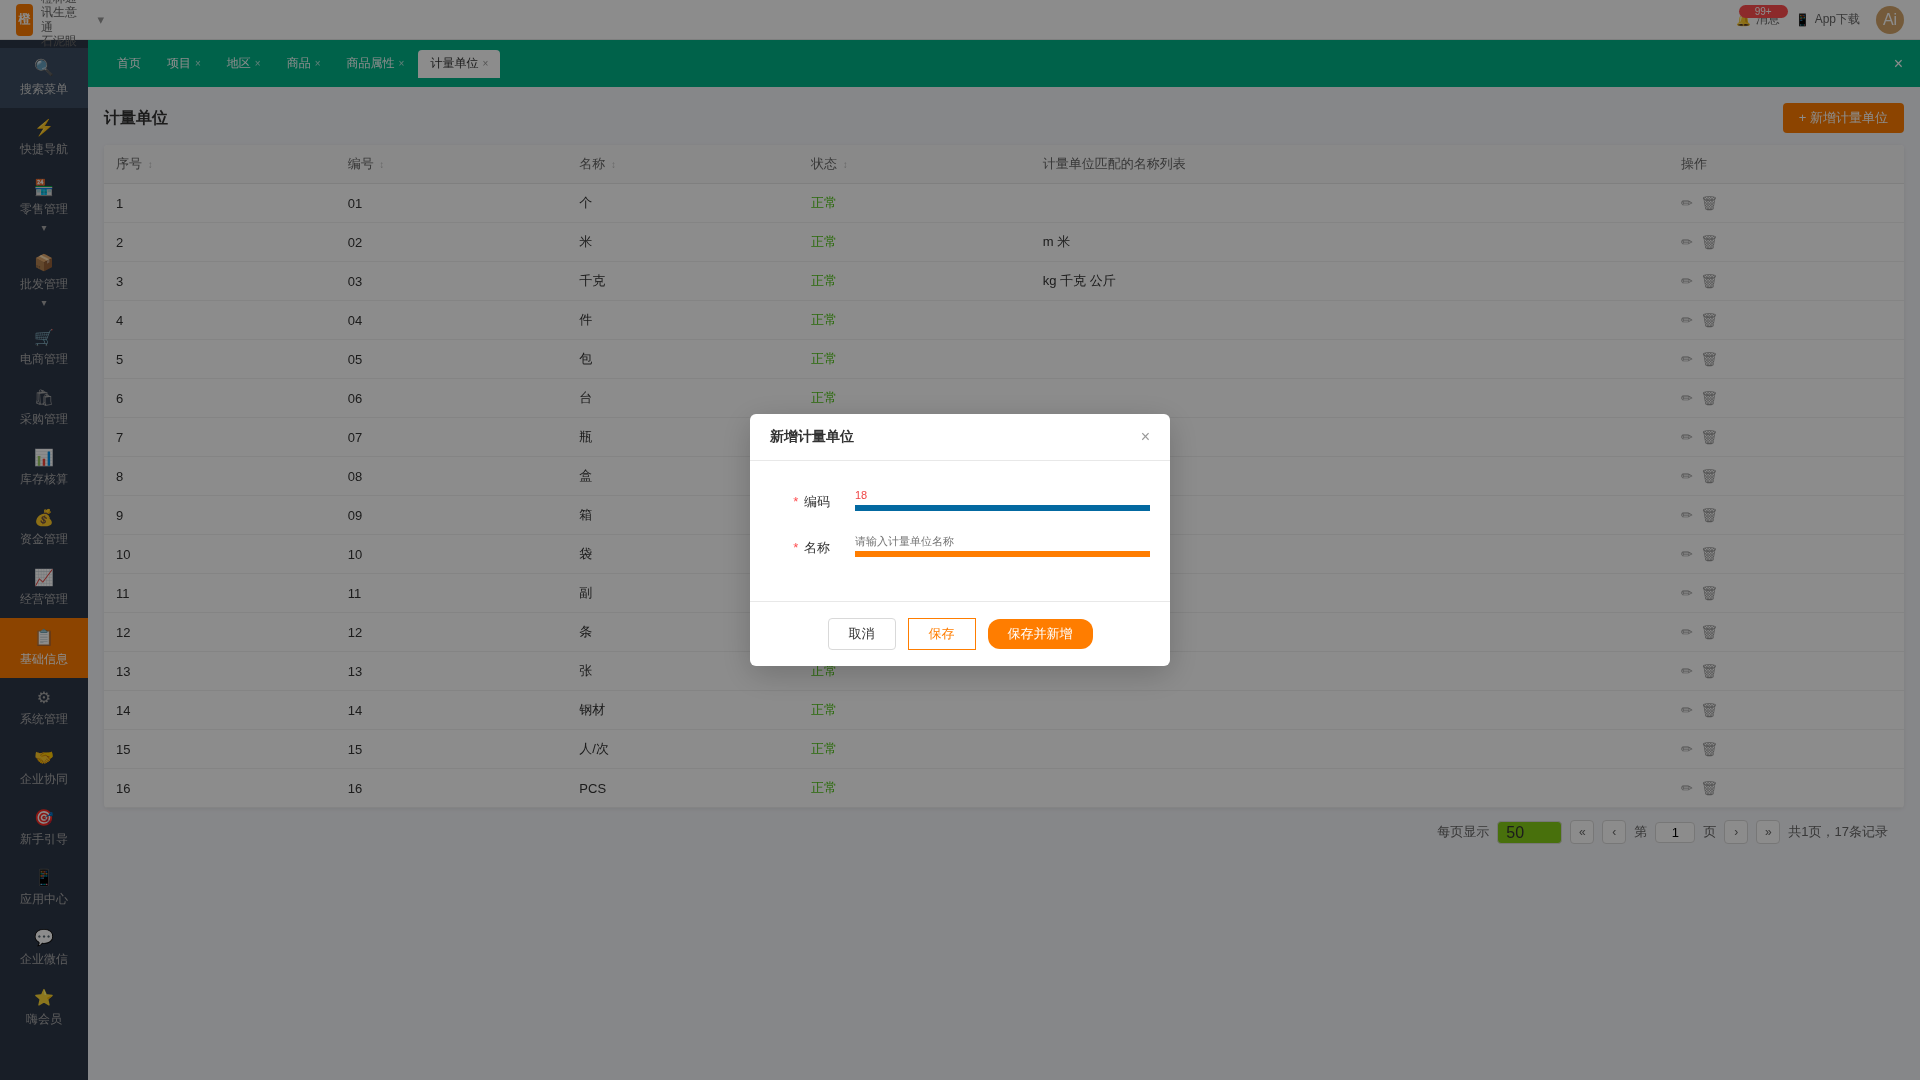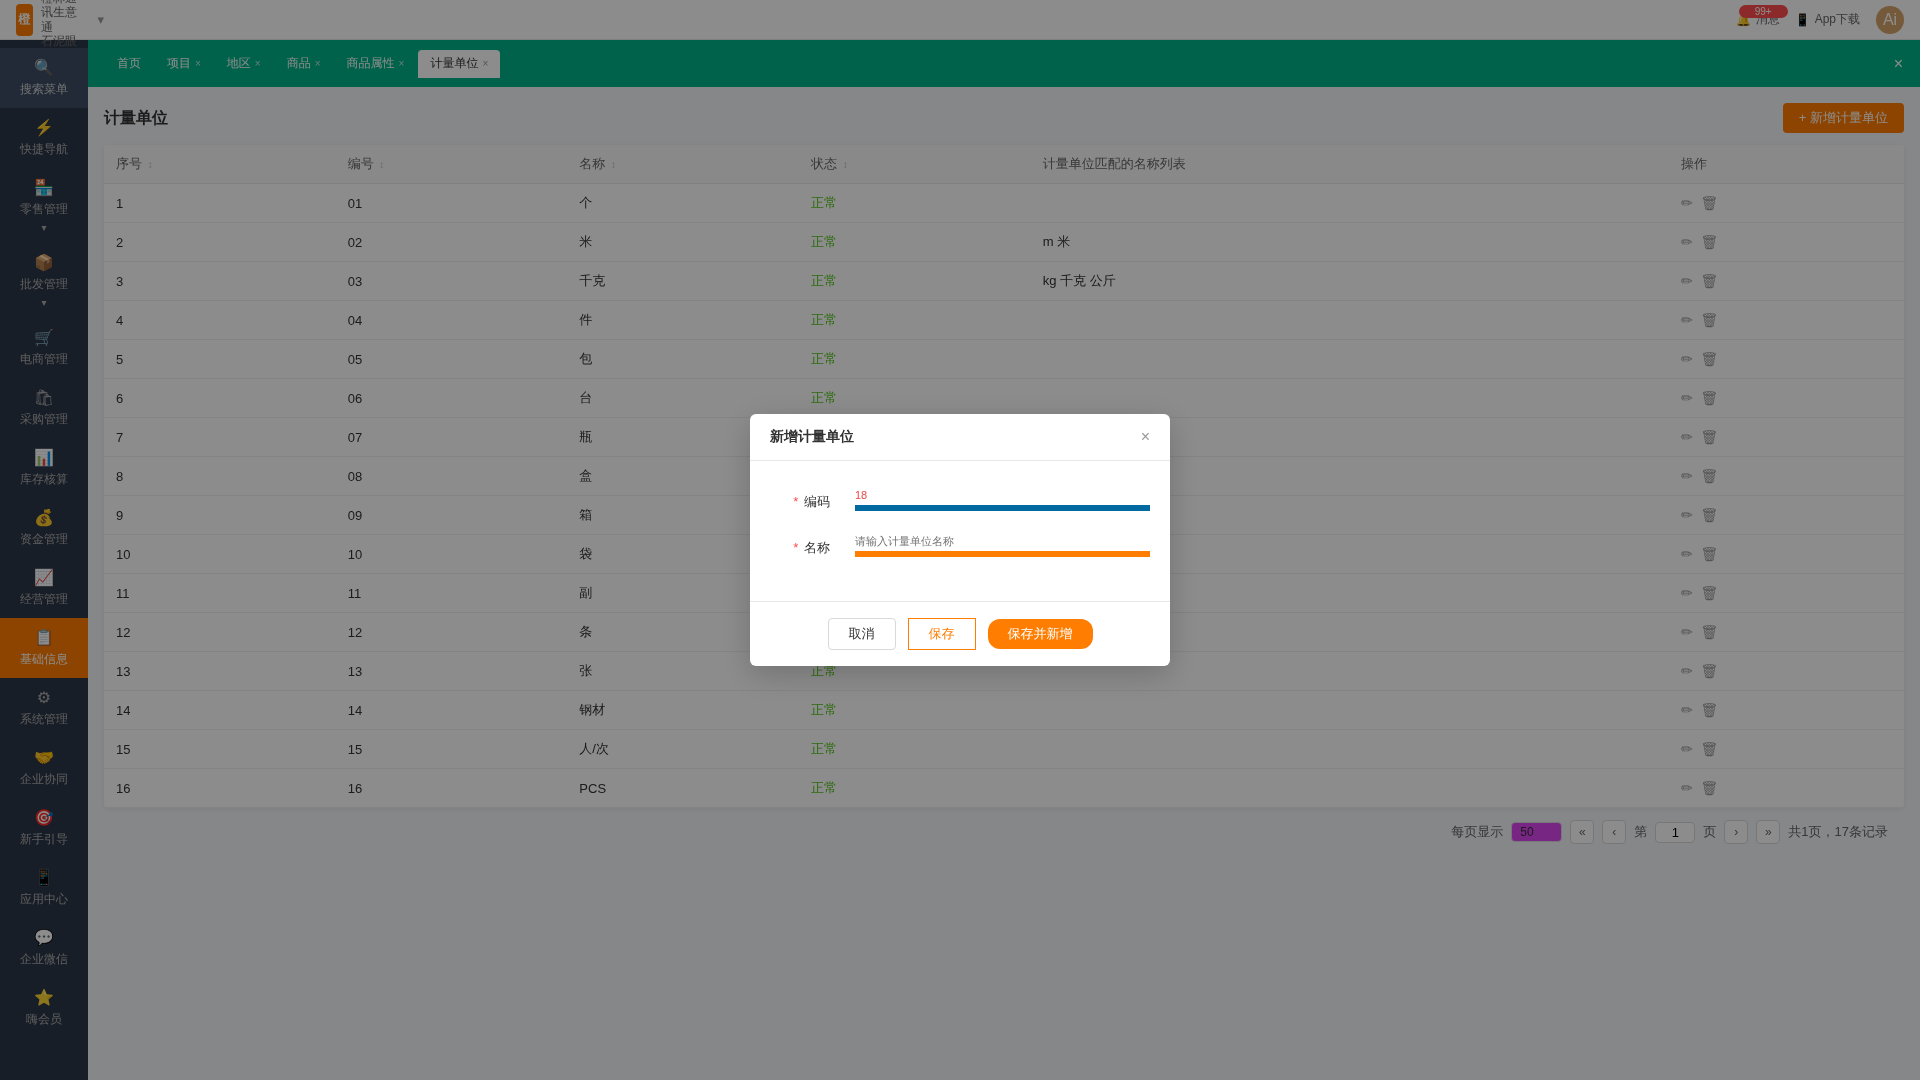--- a/index.html
+++ b/index.html
@@ -237,26 +237,26 @@
       align-items: center;
       justify-content: flex-end;
       padding: 12px 16px;
       gap: 8px;
       font-size: 13px;
       color: #666;
     }
     .page-size-select {
       border: 1px solid #d9d9d9;
       border-radius: 4px;
-      padding: 2px 20px 2px 8px;
-      font-size: 12px;
+      padding: 2px 28px 2px 8px;
+      font-size: 16px;
       color: #333;
       cursor: pointer;
       appearance: none;
-      background: #d946ef;
+      background: #84cc16;
       position: relative;
     }
     .page-nav-btn {
       width: 24px;
       height: 24px;
       border: 1px solid #d9d9d9;
       border-radius: 4px;
       background: #fff;
       cursor: pointer;
       display: flex;

